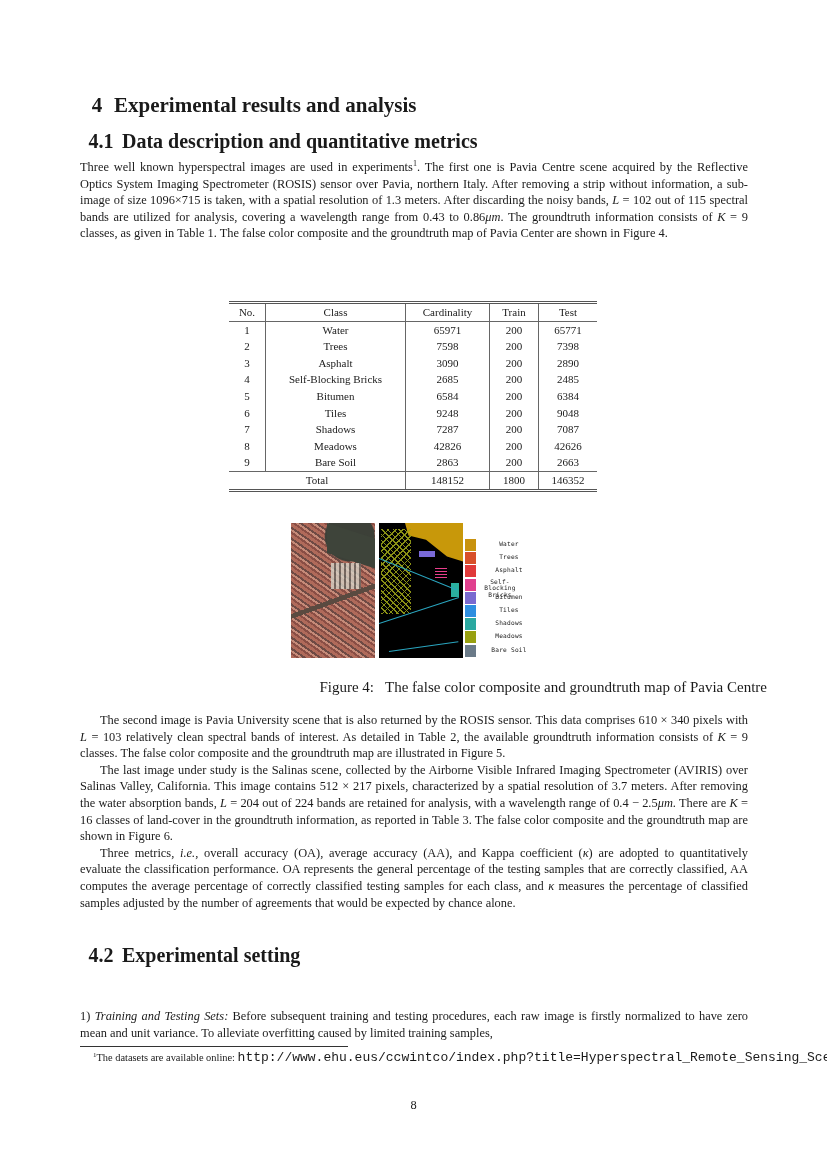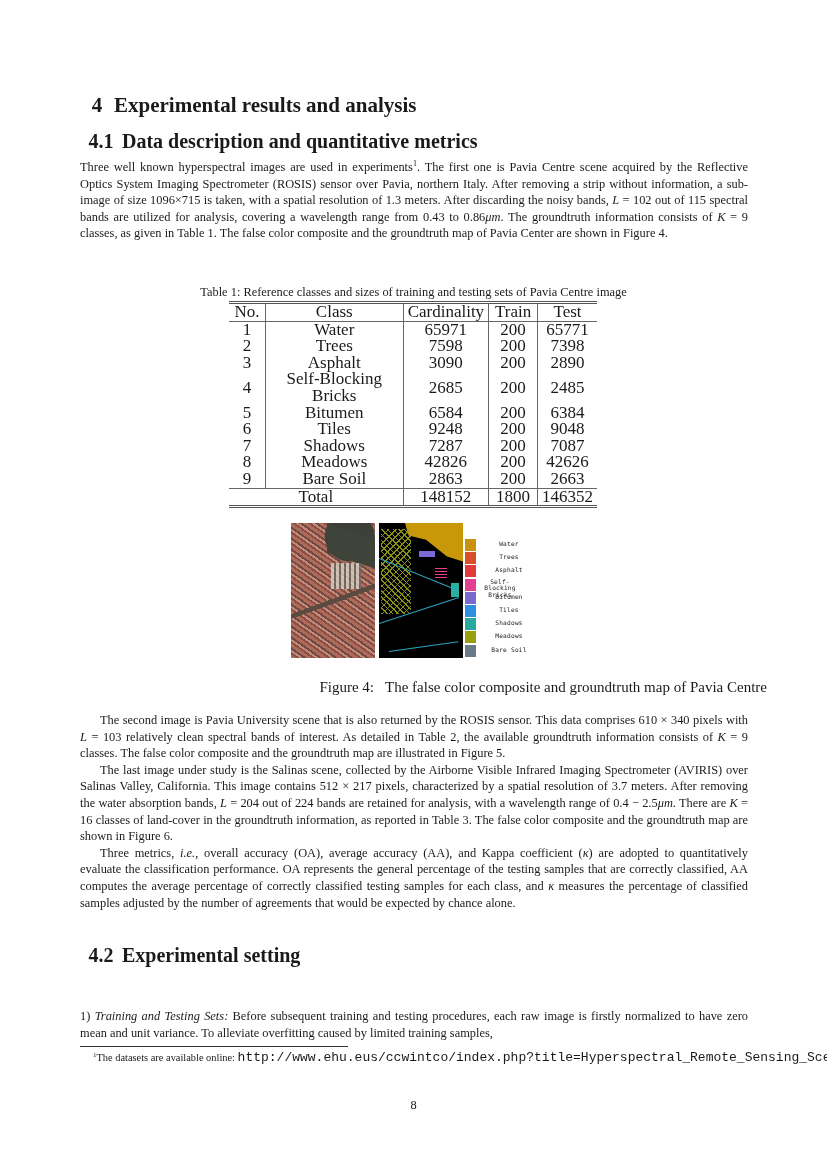--- a/index.html
+++ b/index.html
@@ -16,21 +16,21 @@
   .h-sub .num { display: inline-block; width: 42px; }
 
   .para { left: 80px; width: 668px; font-size: 12.4px; line-height: 16.6px; text-align: justify; font-family: Liberation Serif, serif; }
   .para p { margin: 0; }
   .para .indent { text-indent: 20px; }
   .para sup { font-size: 8px; line-height: 0; }
   i { font-style: italic; }
 
   .tcap { left: 60px; width: 707px; top: 285px; font-size: 12.4px; text-align: center; white-space: nowrap; }
   table.data { position: absolute; left: 229px; top: 301px; width: 368px;
-               border-collapse: collapse; font-size: 17px; }
+               border-collapse: collapse; font-size: 11px; }
   table.data th, table.data td { text-align: center; padding: 0 4px; height: 16.6px; line-height: 16.6px; font-weight: normal; }
   table.data thead tr { border-top: 3px double #555; border-bottom: 1px solid #666; }
   table.data .vl { border-right: 1px solid #666; }
   table.data tr.total { border-top: 1px solid #666; border-bottom: 3px double #555; }
 
   .fig { left: 291px; top: 523px; }
   .img-composite { position: absolute; left: 0; top: 0; width: 84px; height: 135px; overflow: hidden;
     background:
       radial-gradient(circle at 70% 10%, #3c4038 0 18%, transparent 19%),
       linear-gradient(160deg, transparent 0 55%, #5a4a40 55% 58%, transparent 58%),
@@ -75,21 +75,20 @@
   </div>
 
   <div class="abs h-sub serif" style="left:80px; top:130px;">
     <span class="num">4.1</span><span>Data description and quantitative metrics</span>
   </div>
 
   <div class="abs para serif" style="top:159px;">
     <p><span>Three well known hyperspectral images are used in experiments</span><sup>1</sup><span>. The first one is Pavia Centre scene acquired by the Reflective Optics System Imaging Spectrometer (ROSIS) sensor over Pavia, northern Italy. After removing a strip without information, a sub-image of size 1096×715 is taken, with a spatial resolution of 1.3 meters. After discarding the noisy bands, </span><i>L</i><span> = 102 out of 115 spectral bands are utilized for analysis, covering a wavelength range from 0.43 to 0.86</span><i>μm</i><span>. The groundtruth information consists of </span><i>K</i><span> = 9 classes, as given in Table 1. The false color composite and the groundtruth map of Pavia Center are shown in Figure 4.</span></p>
   </div>
 
-  <div class="abs tcap serif">Table 1: Reference classes and sizes of training and testing sets of Pavia Centre image</div>
 
   <table class="data serif">
     <thead>
       <tr>
         <th class="vl" style="width:28px">No.</th>
         <th class="vl" style="width:131px">Class</th>
         <th class="vl" style="width:75px">Cardinality</th>
         <th class="vl" style="width:40px">Train</th>
         <th>Test</th>
       </tr>

